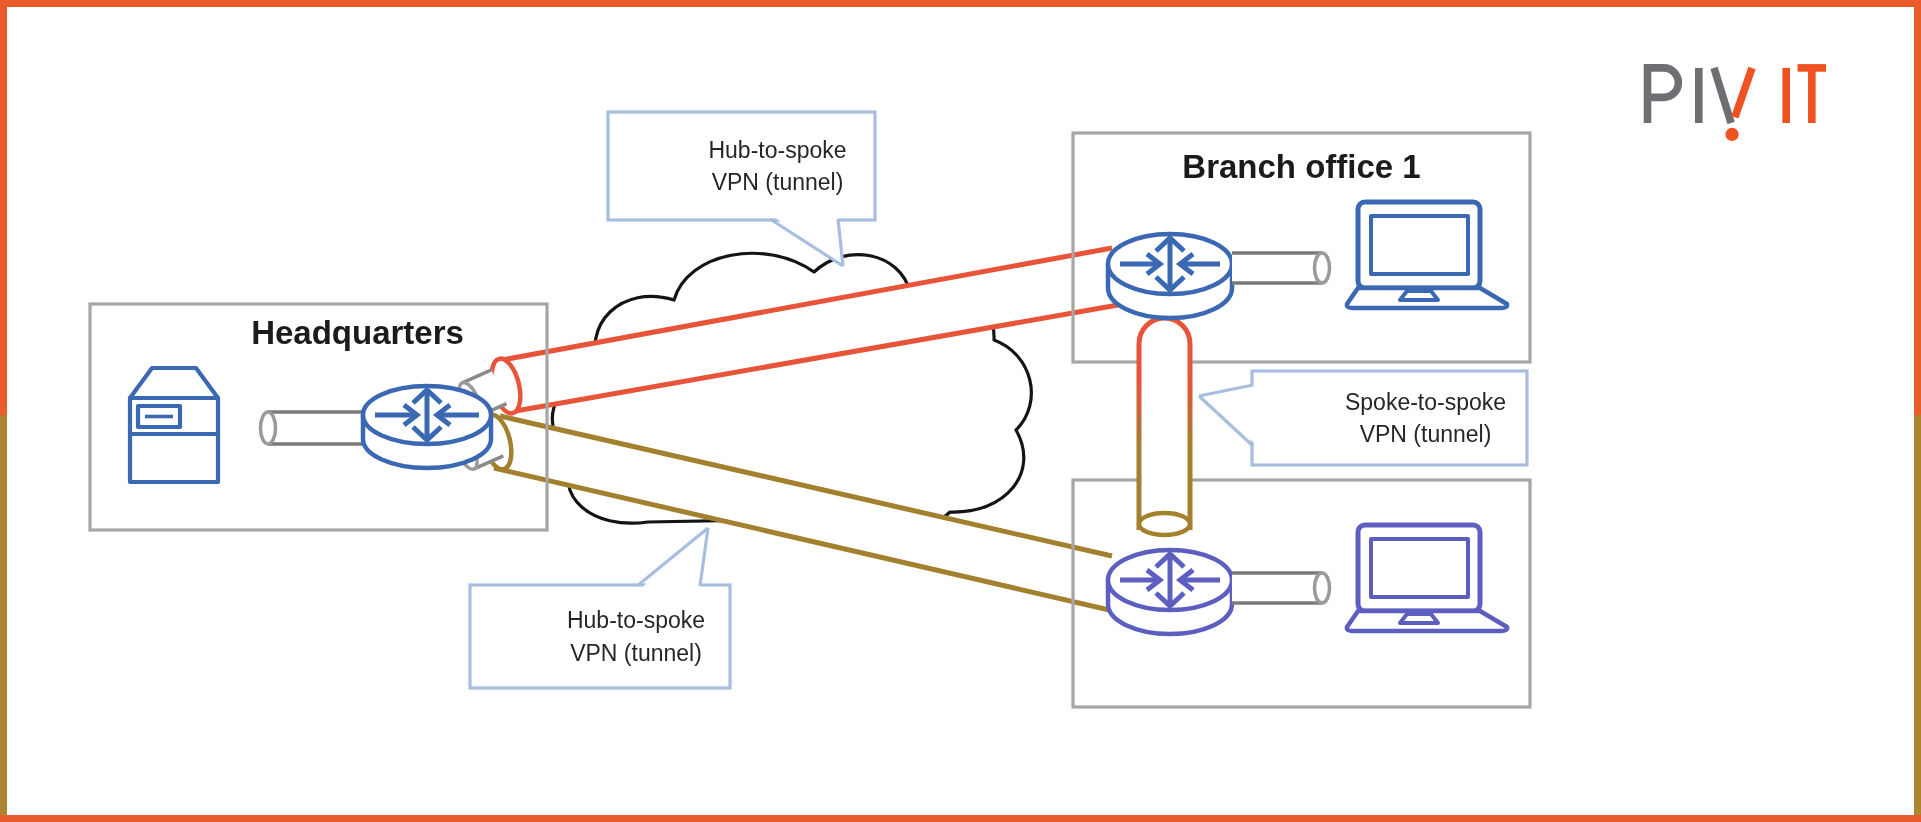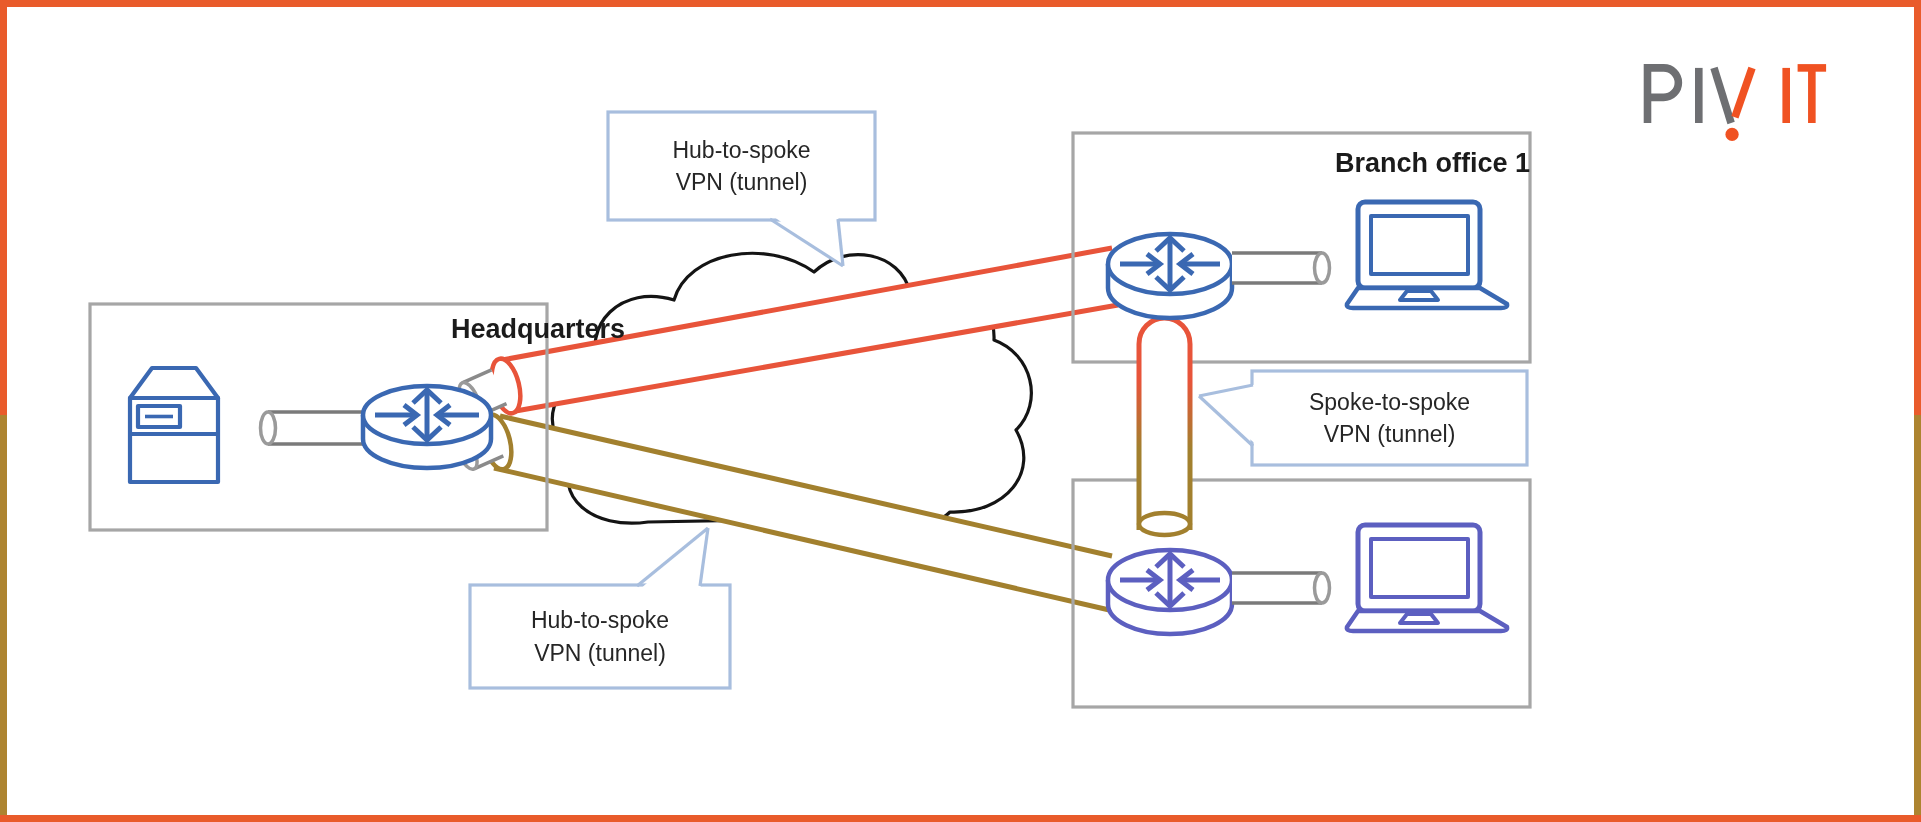--- a/index.html
+++ b/index.html
@@ -7,24 +7,24 @@
          font-family:"Liberation Sans",sans-serif;}
   
   .fr{position:absolute;}
   .fr-top{left:0;top:0;width:1921px;height:7px;background:#e95b2b;}
   .fr-bottom{left:0;bottom:0;width:1921px;height:7px;background:#e95b2b;}
   .fr-left-a{left:0;top:0;width:7px;height:415px;background:#e95b2b;}
   .fr-left-b{left:0;top:415px;width:7px;height:400px;background:#ad8430;}
   .fr-right-a{right:0;top:0;width:7px;height:415px;background:#e95b2b;}
   .fr-right-b{right:0;top:415px;width:7px;height:400px;background:#ad8430;}
   .art{position:absolute;left:0;top:0;width:1921px;height:822px;}
-  .lbl{position:absolute;color:#1b1b1b;font-weight:bold;font-size:27px;text-align:right;}
+  .lbl{position:absolute;color:#1b1b1b;font-weight:bold;font-size:33px;text-align:center;}
   .internet-lbl{position:absolute;color:#141414;font-weight:bold;font-size:40px;text-align:center;}
   .co-text{position:absolute;display:flex;flex-direction:column;justify-content:center;
-           align-items:center;font-size:23px;line-height:1.4;color:#262626;text-align:center;}
+           align-items:center;font-size:23px;line-height:1.4;color:#262626;text-align:center;padding-left:36px;}
   .logo{position:absolute;left:1638px;top:62px;width:190px;height:84px;}
 </style>
 </head>
 <body>
 
 <div class="stage">
 
   <div class="fr fr-top"></div>
   <div class="fr fr-bottom"></div>
   <div class="fr fr-left-a"></div>

